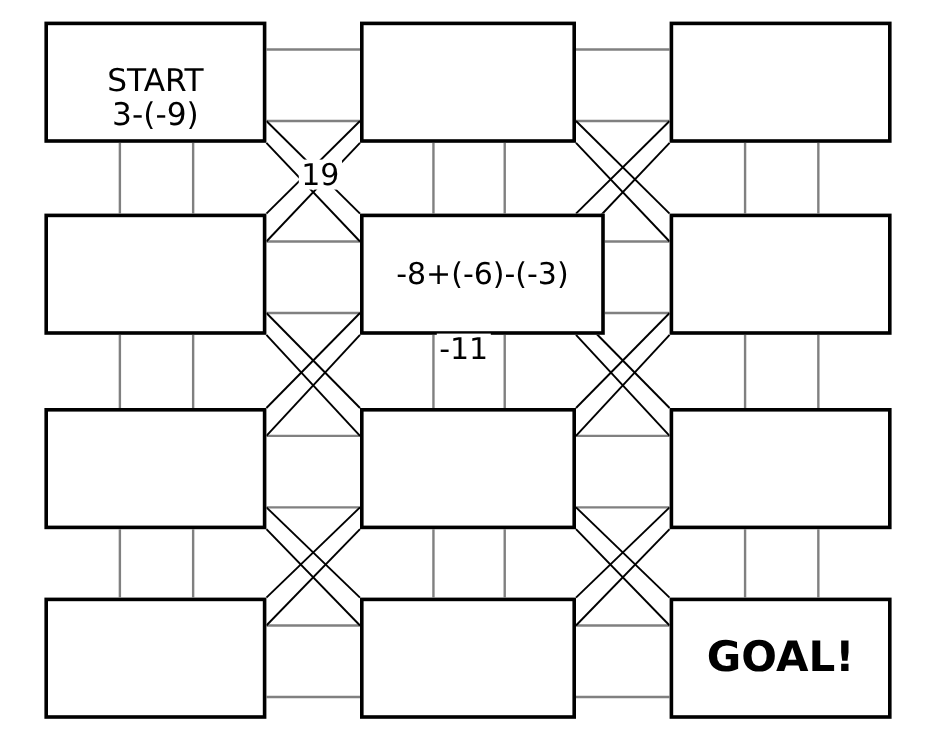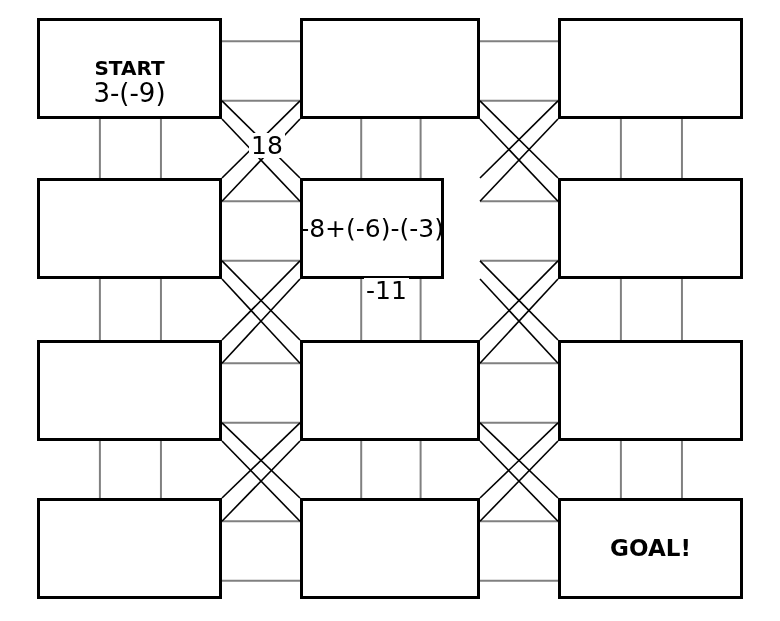--- a/index.html
+++ b/index.html
@@ -3,25 +3,25 @@
 <meta charset="utf-8">
 <style>
   html,body{margin:0;padding:0;background:#ffffff;}
   body{width:780px;height:621px;overflow:hidden;
        font-family:"DejaVu Sans","Liberation Sans",sans-serif;}
   #stage{position:relative;width:780px;height:621px;background:#ffffff;}
   #edges{position:absolute;left:0;top:0;width:780px;height:621px;}
   .node{position:absolute;box-sizing:border-box;background:#ffffff;
         border:3px solid #000000;display:flex;flex-direction:column;
         align-items:center;justify-content:center;}
-  .node .line1{font-size:20px;font-weight:bold;color:#000;line-height:1.08;margin-top:29px;}
+  .node .line1{font-size:26px;font-weight:normal;color:#000;line-height:1.08;margin-top:29px;}
   .node .line2{font-size:26px;font-weight:normal;color:#000;line-height:1.12;}
   .node .expr{font-size:25px;font-weight:normal;color:#000;line-height:1.1;
               white-space:nowrap;}
-  .node .goal{font-size:23px;font-weight:bold;color:#000;line-height:1.1;}
+  .node .goal{font-size:35px;font-weight:bold;color:#000;line-height:1.1;}
   .edge-label{position:absolute;color:#000;font-size:25px;line-height:1;
               background:#ffffff;padding:0 2px;white-space:nowrap;}
 </style>
 </head>
 <body>
 
 <div id="stage">
 
   <svg id="edges" viewBox="0 0 780 621" width="780" height="621" aria-hidden="true">
       <line x1="222" y1="41.230000000000004" x2="300" y2="41.230000000000004" stroke="#808080" stroke-width="2"></line>
@@ -91,21 +91,21 @@
   <div class="node" style="left:300px;top:18px;width:180px;height:101px;">
     <span class="expr"></span>
   </div>
   <div class="node" style="left:558px;top:18px;width:185px;height:101px;">
     <span class="expr"></span>
   </div>
 
   <div class="node" style="left:37px;top:178px;width:185px;height:101px;">
     <span class="expr"></span>
   </div>
-  <div class="node" style="left:300px;top:178px;width:144px;height:101px;">
+  <div class="node" style="left:300px;top:178px;width:204px;height:101px;">
     <span class="expr">-8+(-6)-(-3)</span>
   </div>
   <div class="node" style="left:558px;top:178px;width:185px;height:101px;">
     <span class="expr"></span>
   </div>
 
   <div class="node" style="left:37px;top:340px;width:185px;height:101px;">
     <span class="expr"></span>
   </div>
   <div class="node" style="left:300px;top:340px;width:180px;height:101px;">
@@ -118,16 +118,16 @@
   <div class="node" style="left:37px;top:498px;width:185px;height:101px;">
     <span class="expr"></span>
   </div>
   <div class="node" style="left:300px;top:498px;width:180px;height:101px;">
     <span class="expr"></span>
   </div>
   <div class="node" style="left:558px;top:498px;width:185px;height:101px;">
     <span class="goal">GOAL!</span>
   </div>
 
-  <span class="edge-label" style="left:249px;top:133px;">18</span>
+  <span class="edge-label" style="left:249px;top:133px;">19</span>
   <span class="edge-label" style="left:364px;top:278px;">-11</span>
 
 </div>
 
 </body></html>

